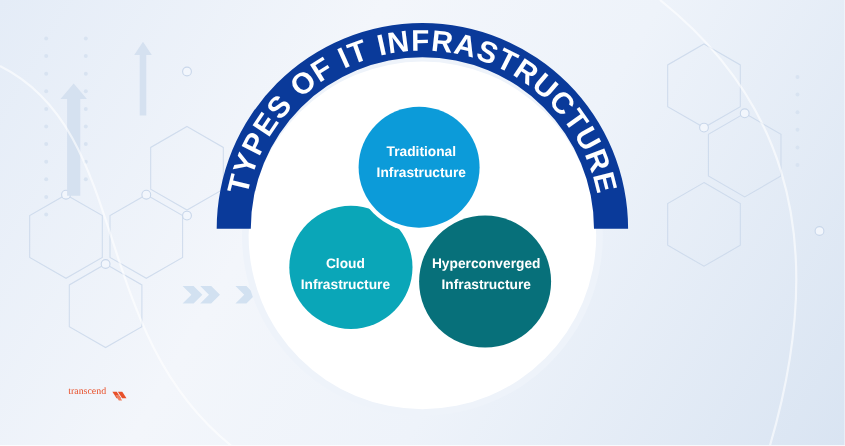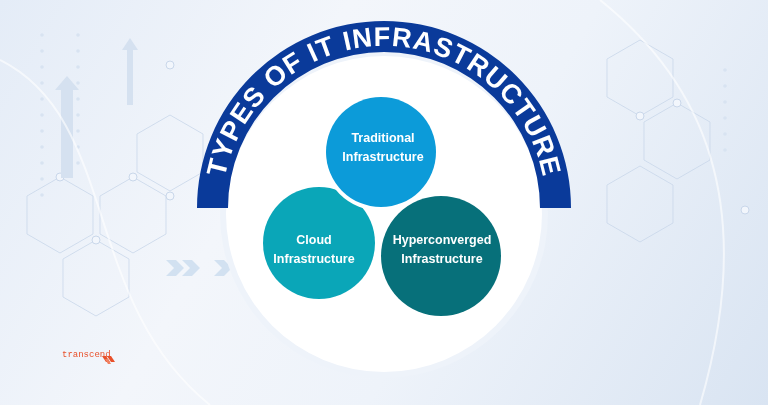--- a/index.html
+++ b/index.html
@@ -3,21 +3,21 @@
 <meta charset="utf-8">
 <style>
   html,body{margin:0;padding:0;}
   body{width:768px;height:405px;overflow:hidden;font-family:"Liberation Sans",sans-serif;}
   .stage{position:relative;width:768px;height:405px;
     background:linear-gradient(120deg,#e4ecf7 0%,#f3f6fb 35%,#eef3fa 60%,#d9e4f2 100%);}
   .bg-svg{position:absolute;left:0;top:0;}
   .diagram{position:absolute;left:0;top:0;}
   .logo{position:absolute;left:18px;top:352px;}
   .logo-word{font-family:"Liberation Sans",sans-serif;font-weight:bold;font-size:28px;color:#1a3a8c;letter-spacing:0.5px;line-height:28px;}
-  .logo-sub{font-family:Liberation Mono, monospace;font-size:9px;color:#e8502a;margin-left:44px;margin-top:-2px;}
+  .logo-sub{font-family:Liberation Serif, serif;font-size:9px;color:#e8502a;margin-left:44px;margin-top:-2px;}
   .logo-mark{position:absolute;left:84px;top:4px;}
 </style>
 </head>
 <body>
 
 <div class="stage">
 
   <svg class="bg-svg" width="768" height="405">
     <g stroke="#c9d7ea" stroke-width="1" fill="none" opacity="0.8">
       <polygon points="170,115 203,134 203,172 170,191 137,172 137,134"></polygon>

